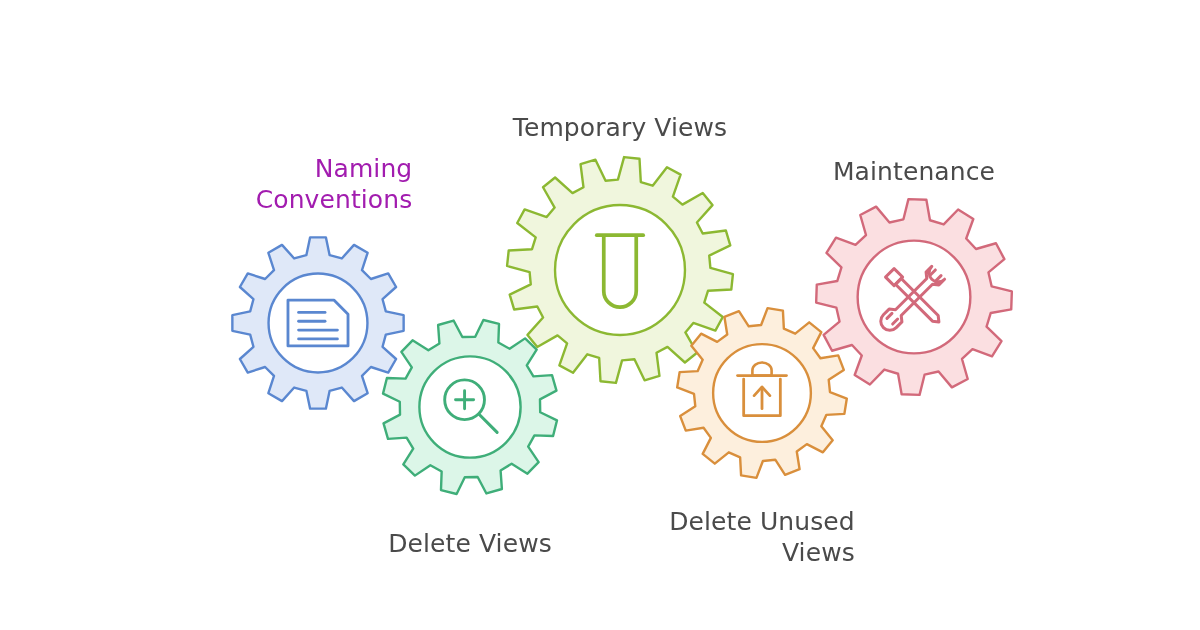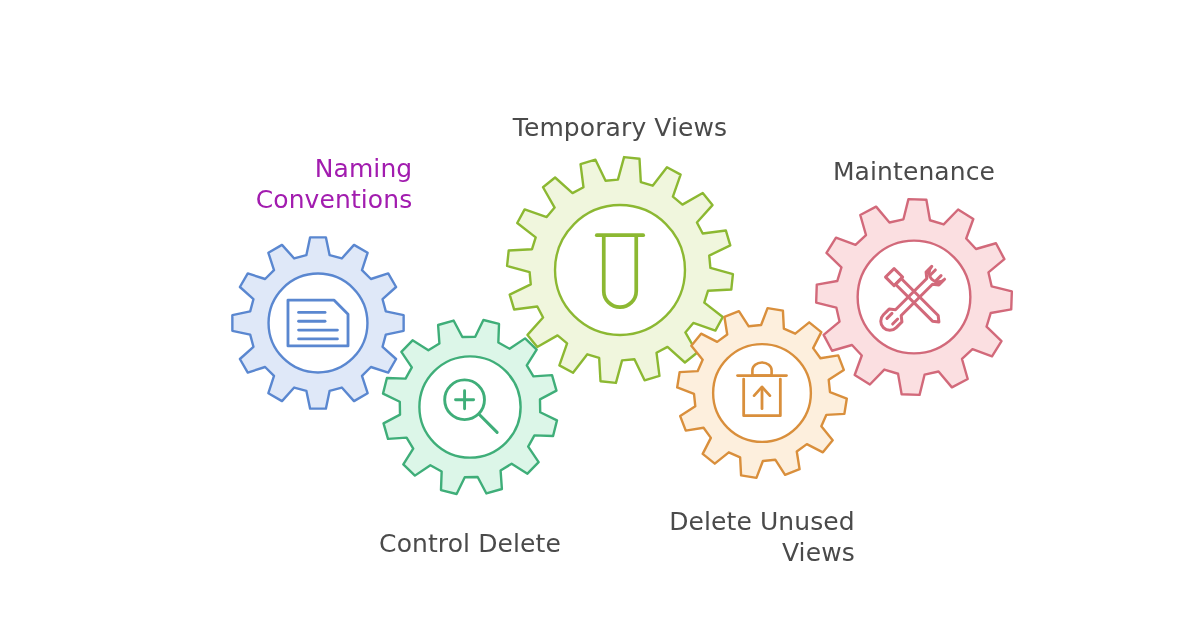--- a/index.html
+++ b/index.html
@@ -115,19 +115,19 @@
           <path d="M991.68,286.43 L1011.84,291.44 L1011.22,309.37 L990.76,312.97 L986.56,326.69 L1001.51,341.11 L992.01,356.32 L972.49,349.21 L962.00,358.99 L967.73,378.96 L951.90,387.38 L938.55,371.46 L924.57,374.68 L919.56,394.84 L901.63,394.22 L898.03,373.76 L884.31,369.56 L869.89,384.51 L854.68,375.01 L861.79,355.49 L852.01,345.00 L832.04,350.73 L823.62,334.90 L839.54,321.55 L836.32,307.57 L816.16,302.56 L816.78,284.63 L837.24,281.03 L841.44,267.31 L826.49,252.89 L835.99,237.68 L855.51,244.79 L866.00,235.01 L860.27,215.04 L876.10,206.62 L889.45,222.54 L903.43,219.32 L908.44,199.16 L926.37,199.78 L929.97,220.24 L943.69,224.44 L958.11,209.49 L973.32,218.99 L966.21,238.51 L975.99,249.00 L995.96,243.27 L1004.38,259.10 L988.46,272.45 Z" fill="#fbdfe1" stroke="#d2697a" stroke-width="2.4" stroke-linejoin="round"></path>
           <circle cx="914" cy="297" r="56.35" fill="#ffffff" stroke="#d2697a" stroke-width="2.4"></circle>
           <use xlink:href="#icon-tools" transform="translate(914,297) scale(1.006)" stroke="#d2697a" fill="none"></use>
         </g>
       </g>
   </svg>
 
   <div id="labels-layer">
       <div class="gear-label" style="left: 318px; top: 153px; color: #a21caf; margin-left: 16px;">Naming
 Conventions</div>
-      <div class="gear-label" style="left: 470px; top: 528px; color: rgb(74, 74, 74);">Control Delete</div>
+      <div class="gear-label" style="left: 470px; top: 528px; color: rgb(74, 74, 74);">Delete Views</div>
       <div class="gear-label" style="left: 620px; top: 112px; color: rgb(74, 74, 74);">Temporary Views</div>
       <div class="gear-label" style="left: 762px; top: 481px; color: rgb(74, 74, 74); margin-top: 25px;">Delete Unused
 Views</div>
       <div class="gear-label" style="left: 914px; top: 156px; color: rgb(74, 74, 74);">Maintenance</div>
     </div>
 </div>
 
 </body></html>

